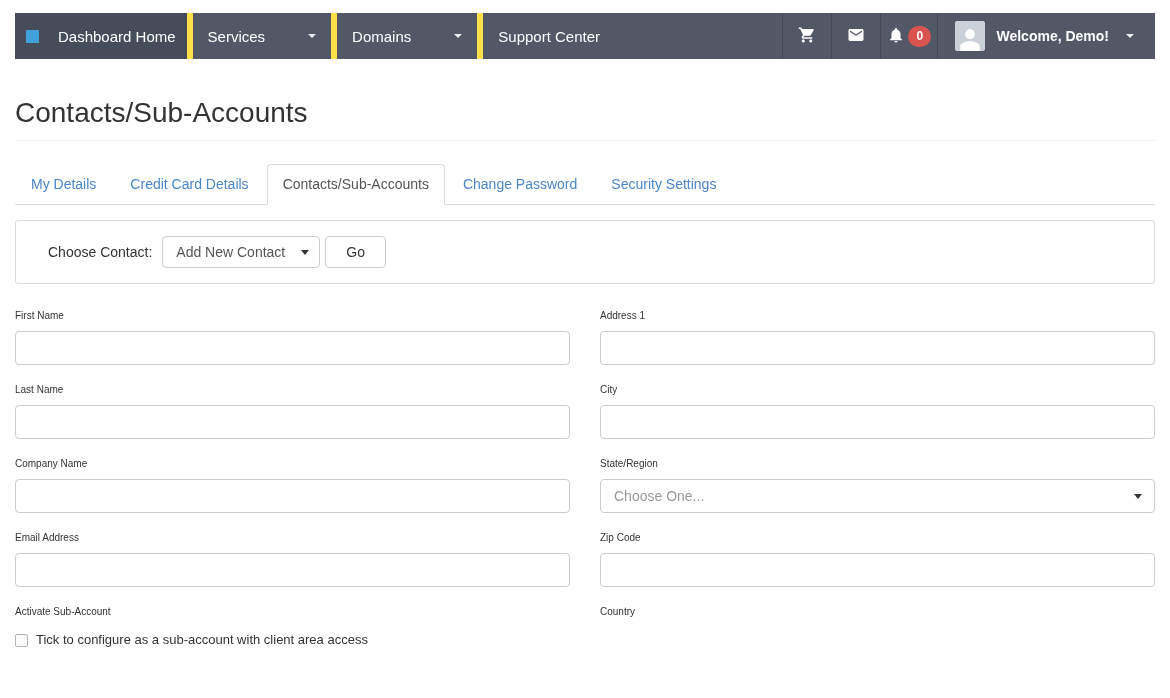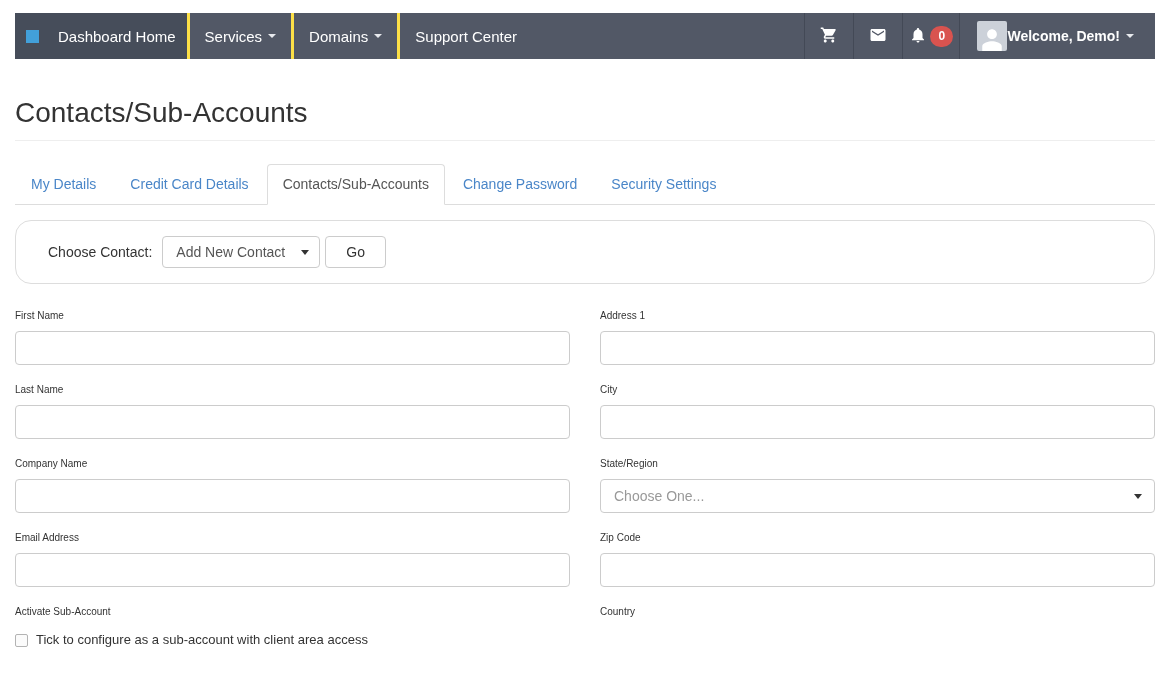--- a/index.html
+++ b/index.html
@@ -14,42 +14,42 @@
   
   .navbar {
     margin-top: 13px; height: 46px;
     background: #525866; display: flex; align-items: stretch;
     color: #fff; font-size: 15px;
   }
   .nav-item {
     display: flex; align-items: center; padding: 0 15px;
     cursor: pointer; white-space: nowrap;
   }
-  .nav-item.with-sep { border-left: 3px solid #fde047; }
+  .nav-item.with-sep { border-left: 6px solid #fde047; gap: 37px; }
   .nav-brand { background: #464d5a; padding: 0 11px; gap: 10px; }
   .brand-square { width: 13px; height: 13px; background: #42a0da; margin-right: 9px; flex: 0 0 auto; }
   .caret-down {
     display: inline-block; width: 0; height: 0; margin-left: 6px;
     border-left: 4px solid transparent; border-right: 4px solid transparent;
     border-top: 4px solid #e8eaee;
   }
   .nav-right { margin-left: auto; display: flex; align-items: stretch; }
   .nav-icon-item {
     width: 49px; display: flex; align-items: center; justify-content: center;
     border-left: 1px solid #434956; cursor: pointer;
   }
   .nav-icon-item.bell-block { width: 57px; gap: 3px; }
   .nav-icon-item svg { width: 18px; height: 18px; }
   .badge {
     background: #d9534f; color: #fff; font-size: 12px; font-weight: bold;
     min-width: 23px; height: 21px; padding: 0 7px; border-radius: 10.5px;
     display: flex; align-items: center; justify-content: center;
   }
   .nav-user {
-    display: flex; align-items: center; 
+    display: flex; align-items: center; gap: 11px;
     padding: 0 21px 0 17px; border-left: 1px solid #434956; cursor: pointer;
   }
   .avatar {
     width: 30px; height: 30px; background: #ccd1d9; border-radius: 2px;
     display: flex; align-items: flex-end; justify-content: center; overflow: hidden;
   }
   .avatar svg { width: 26px; height: 26px; }
   .welcome-text { font-size: 14px; font-weight: bold; }
 
   
@@ -71,21 +71,21 @@
     white-space: nowrap;
   }
   .tab.active {
     color: #555; background: #fff; cursor: default;
     border: 1px solid #ddd; border-bottom-color: #fff;
     border-radius: 4px 4px 0 0;
   }
 
   
   .chooser-panel {
-    margin-top: 15px; border: 1px solid #ddd; border-radius: 16px;
+    margin-top: 15px; border: 1px solid #ddd; border-radius: 3px;
     padding: 15px; display: flex; align-items: center; background: #fff;
   }
   .chooser-label { font-size: 14px; color: #333; margin: 0 10px 0 17px; }
   .select-box {
     height: 32px; border: 1px solid #ccc; border-radius: 4px; background: #fff;
     display: flex; align-items: center; justify-content: space-between;
     padding: 0 10px 0 13px; font-size: 14px; color: #555; cursor: pointer;
   }
   .select-box.contact-select { width: 158px; }
   .select-caret {

